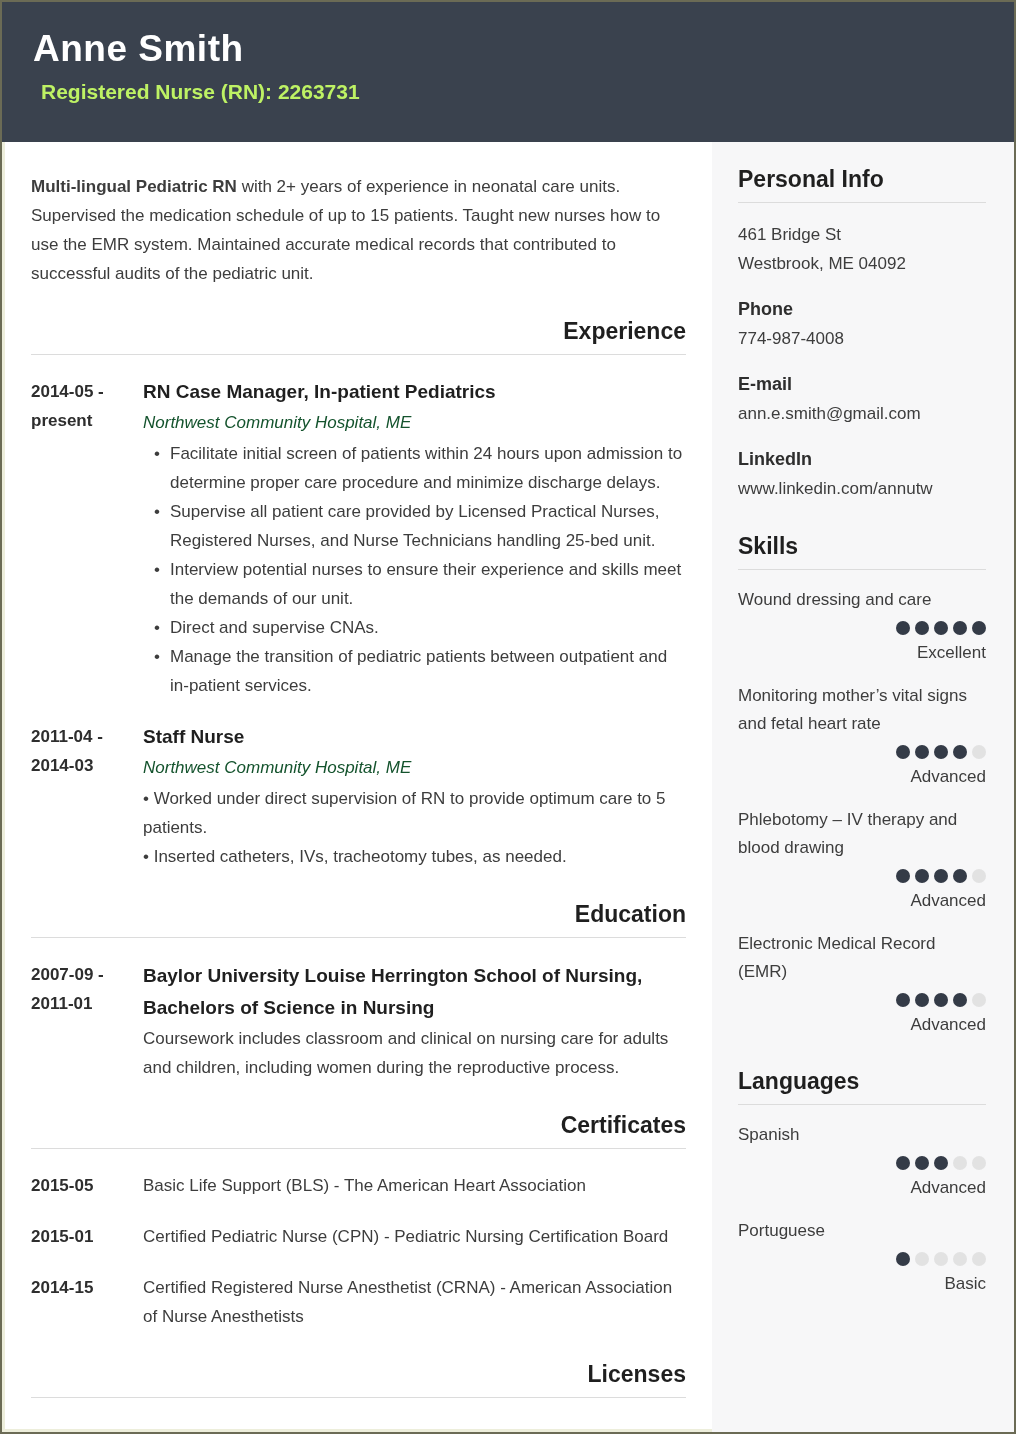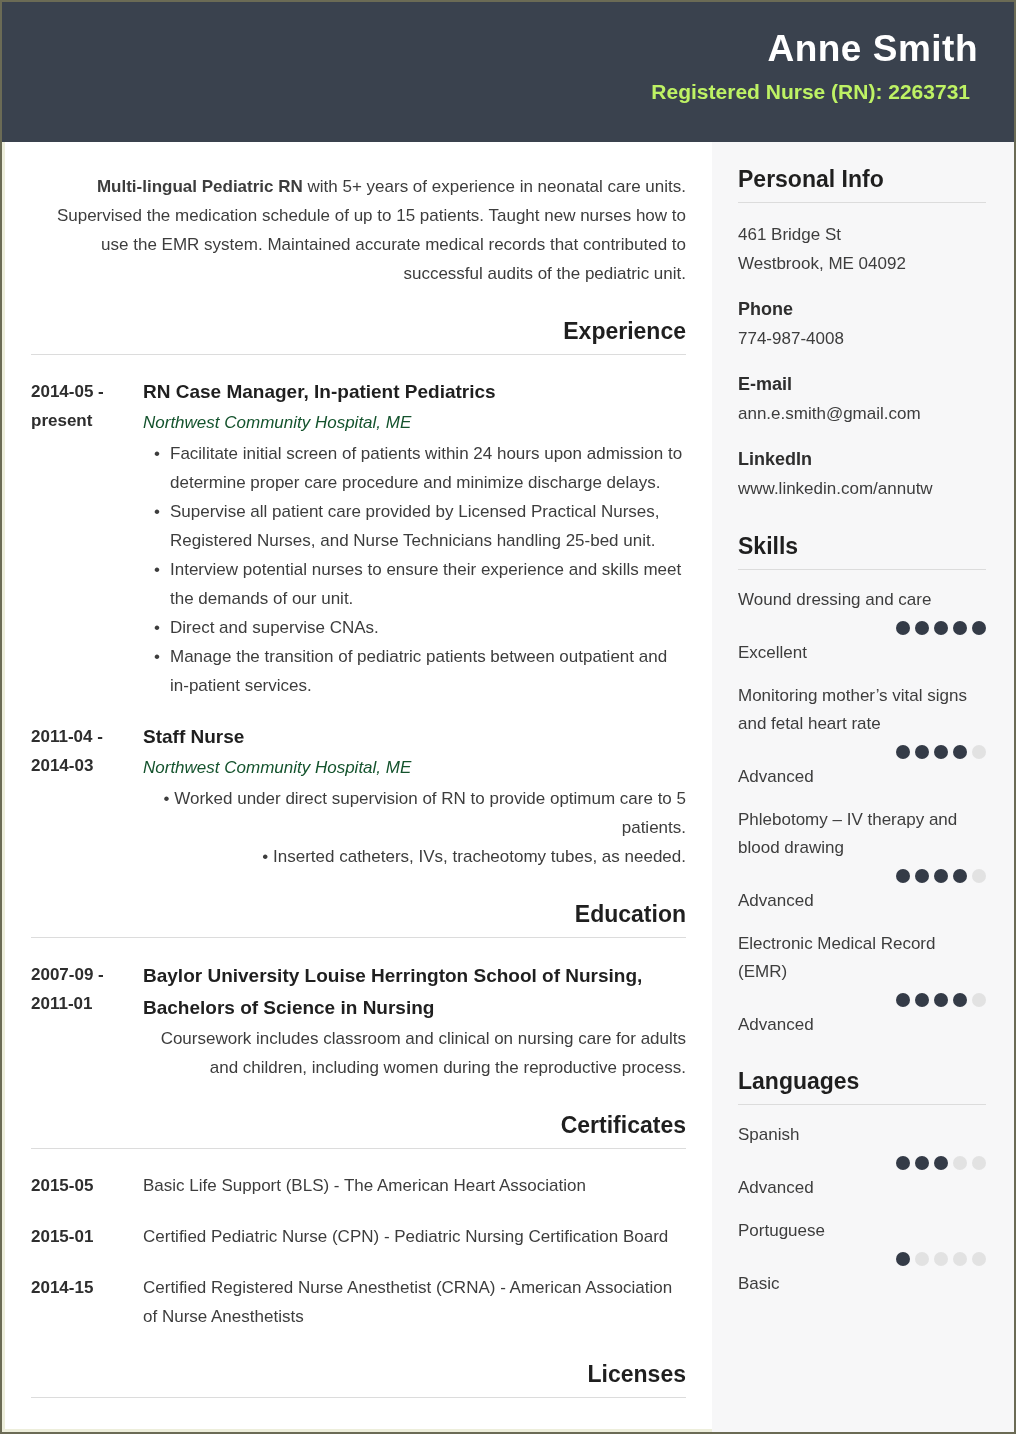--- a/index.html
+++ b/index.html
@@ -44,21 +44,21 @@
     flex: 0 0 710px;
     padding: 30px 26px 20px 29px;
   }
   .sidebar {
     flex: 1 1 auto;
     background: #f7f7f8;
     padding: 24px 28px 20px 26px;
   }
 
   
-  p { margin: 0; text-align: right; }
+  p { margin: 0; }
   .body-text { font-size: 17px; line-height: 29px; color: #3d3d3d; }
 
   .section-heading {
     font-size: 23px;
     font-weight: bold;
     color: #1f1f1f;
     margin: 30px 0 0 0;
     padding-bottom: 9px;
     border-bottom: 1px solid #dcdcdc;
     text-align: right;
@@ -144,40 +144,41 @@
   .dots-row { text-align: right; margin: 7px 0 3px 0; line-height: 14px; }
   .dot {
     display: inline-block;
     width: 14px; height: 14px;
     border-radius: 50%;
     margin-left: 5px;
   }
   .dot.filled { background: #343b47; }
   .dot.empty  { background: #e2e2e2; }
   .level-label {
+    text-align: right;
     font-size: 17px;
     color: #3d3d3d;
     line-height: 26px;
   }
 </style>
 </head>
 <body>
 
 <div class="page">
 
   <div class="header">
     <p class="name">Anne Smith</p>
     <p class="subtitle">Registered Nurse (RN): 2263731</p>
   </div>
 
   <div class="content">
 
     <div class="main">
 
-      <p class="body-text"><b>Multi-lingual Pediatric RN</b><span> with 5+ years of experience in neonatal care units. Supervised the medication schedule of up to 15 patients. Taught new nurses how to use the EMR system. Maintained accurate medical records that contributed to successful audits of the pediatric unit.</span></p>
+      <p class="body-text"><b>Multi-lingual Pediatric RN</b><span> with 2+ years of experience in neonatal care units. Supervised the medication schedule of up to 15 patients. Taught new nurses how to use the EMR system. Maintained accurate medical records that contributed to successful audits of the pediatric unit.</span></p>
 
       <h2 class="section-heading">Experience</h2>
 
       <div class="entry">
         <div class="date-col">
           <div>2014-05 -</div>
           <div>present</div>
         </div>
         <div class="body-col">
           <div class="job-title">RN Case Manager, In-patient Pediatrics</div>

